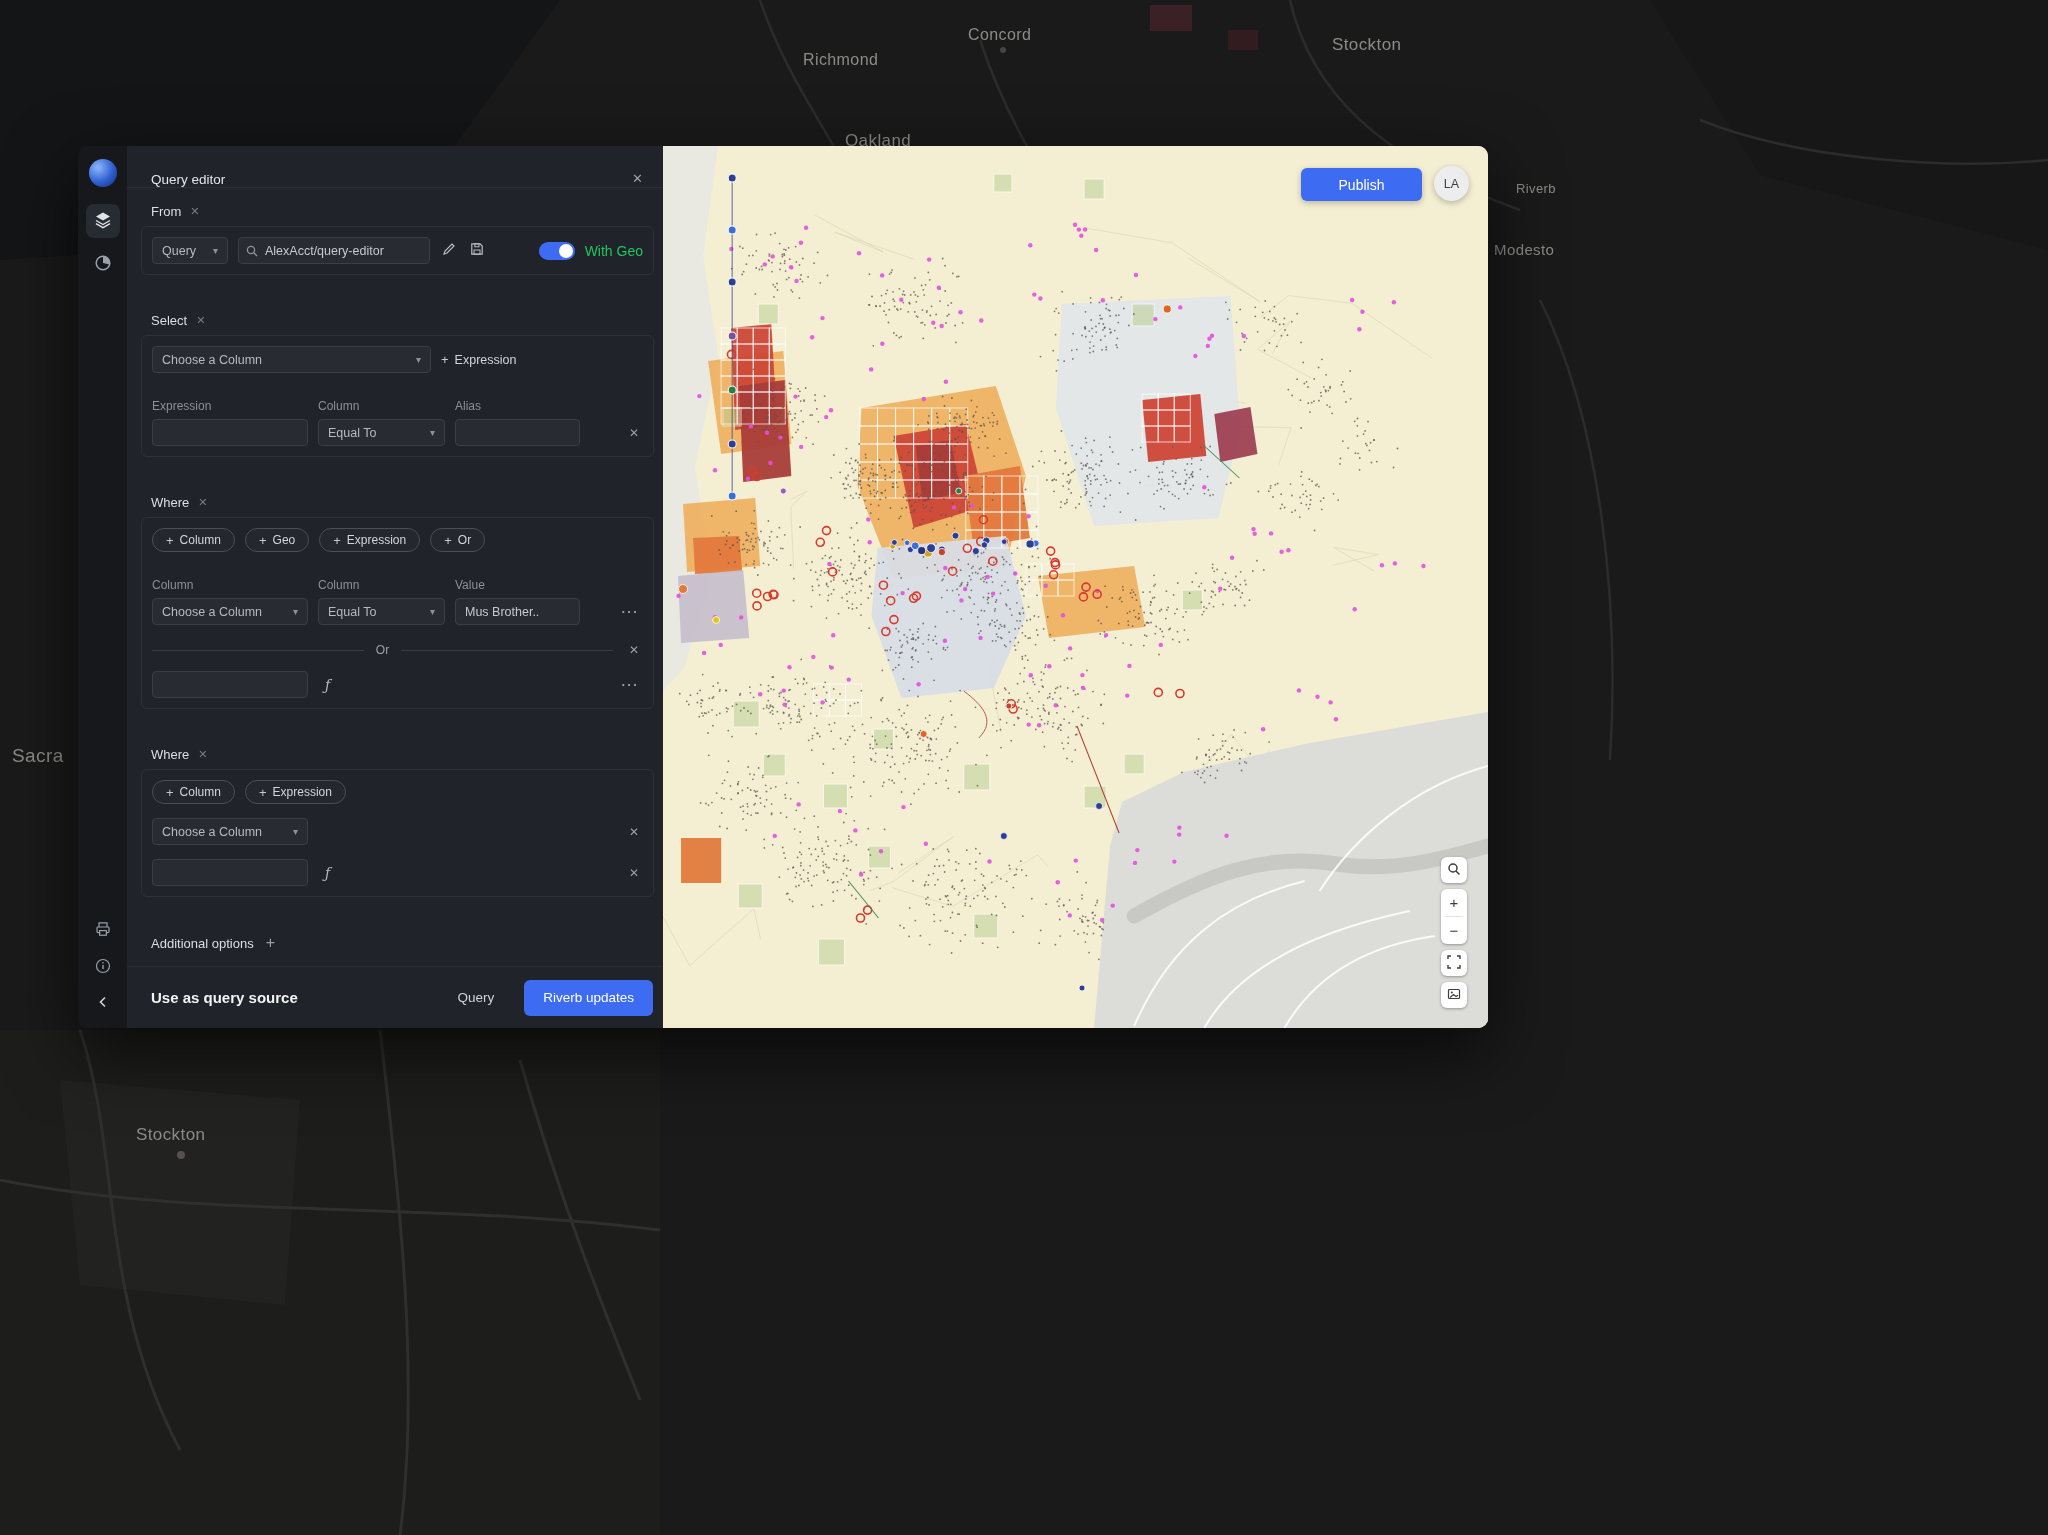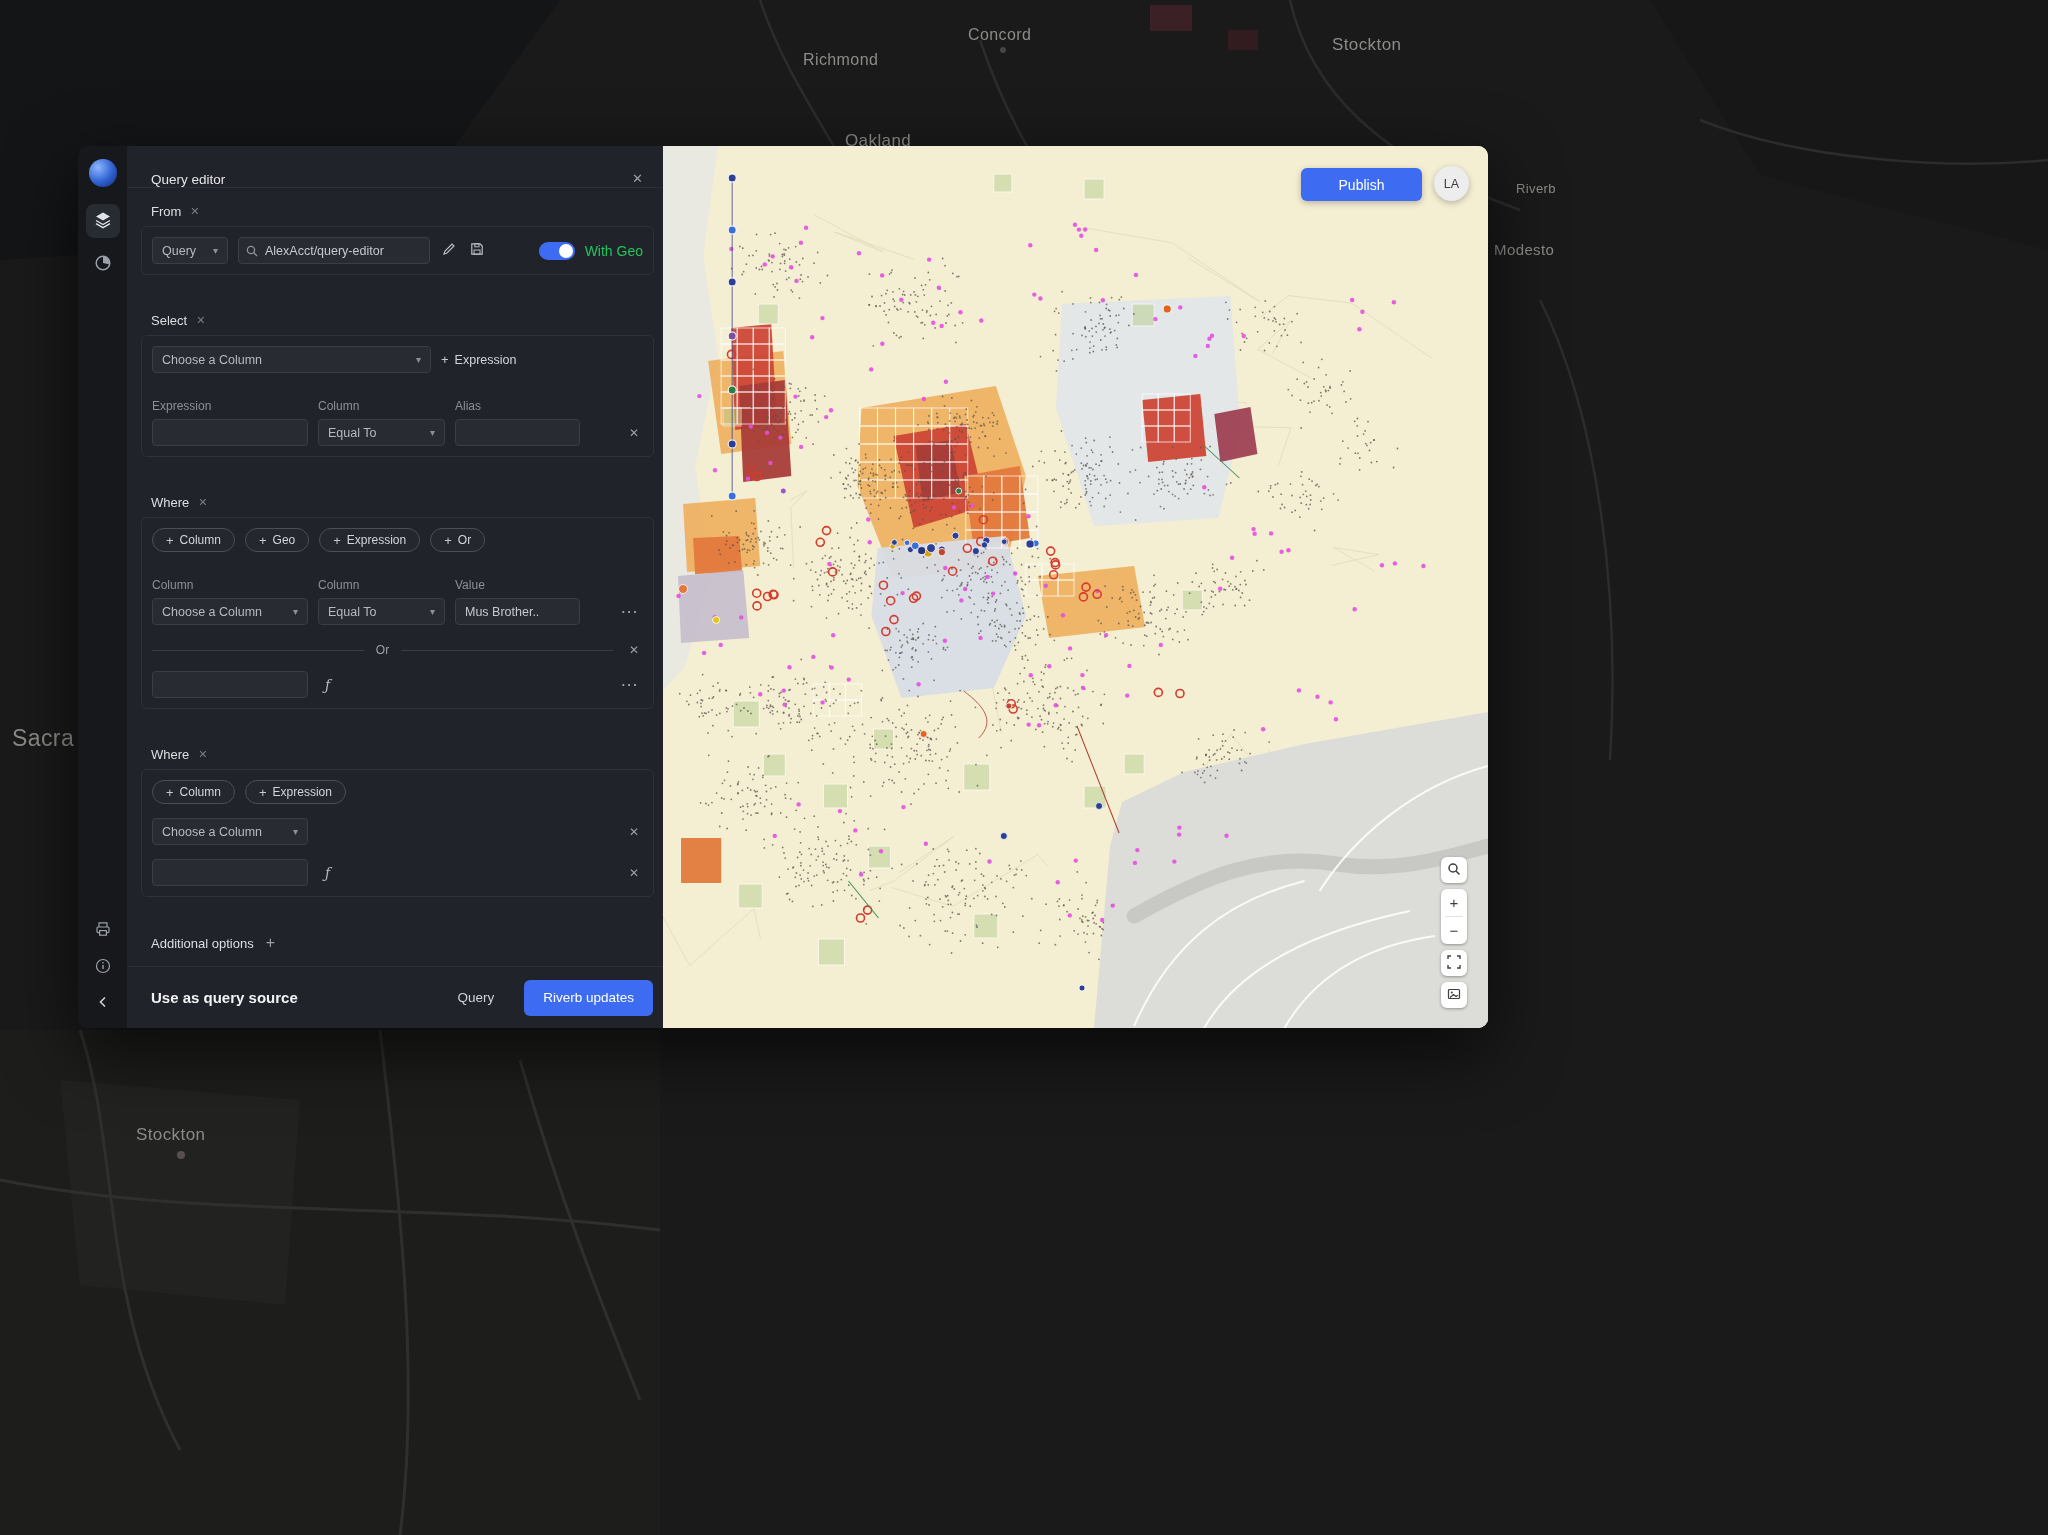--- a/index.html
+++ b/index.html
@@ -105,21 +105,21 @@
       <circle cx="181" cy="1155" r="4" fill="#56504e"></circle>
       <circle cx="1003" cy="50" r="3" fill="#454545"></circle>
     </svg>
     <div id="bg-labels">
         <span class="bg-label" style="left: 803px; top: 51px; font-size: 16px;">Richmond</span>
         <span class="bg-label" style="left: 968px; top: 26px; font-size: 16px;">Concord</span>
         <span class="bg-label" style="left: 1332px; top: 35px; font-size: 17px;">Stockton</span>
         <span class="bg-label" style="left: 845px; top: 131px; font-size: 17px;">Oakland</span>
         <span class="bg-label" style="left: 1516px; top: 181px; font-size: 13px;">Riverb</span>
         <span class="bg-label" style="left: 1494px; top: 241px; font-size: 15px;">Modesto</span>
-        <span class="bg-label" style="left: 12px; top: 725px; font-size: 23px;">Sacra</span>
+        <span class="bg-label" style="left: 12px; top: 745px; font-size: 19px;">Sacra</span>
         <span class="bg-label" style="left: 136px; top: 1125px; font-size: 17px;">Stockton</span>
       </div>
   </div>
 
   <div class="window">
 
     <aside class="rail">
       <button class="logo"></button>
       <button class="rail-btn active">
         <span>

